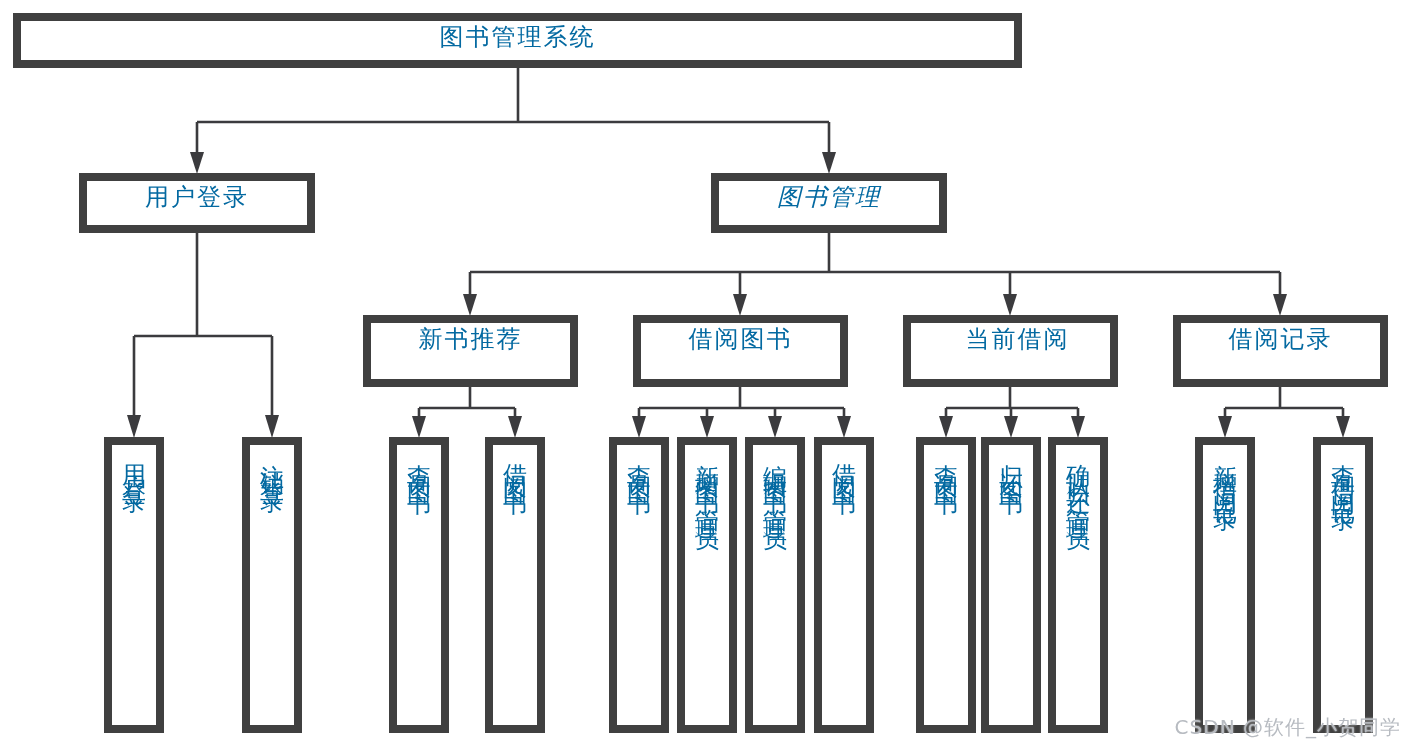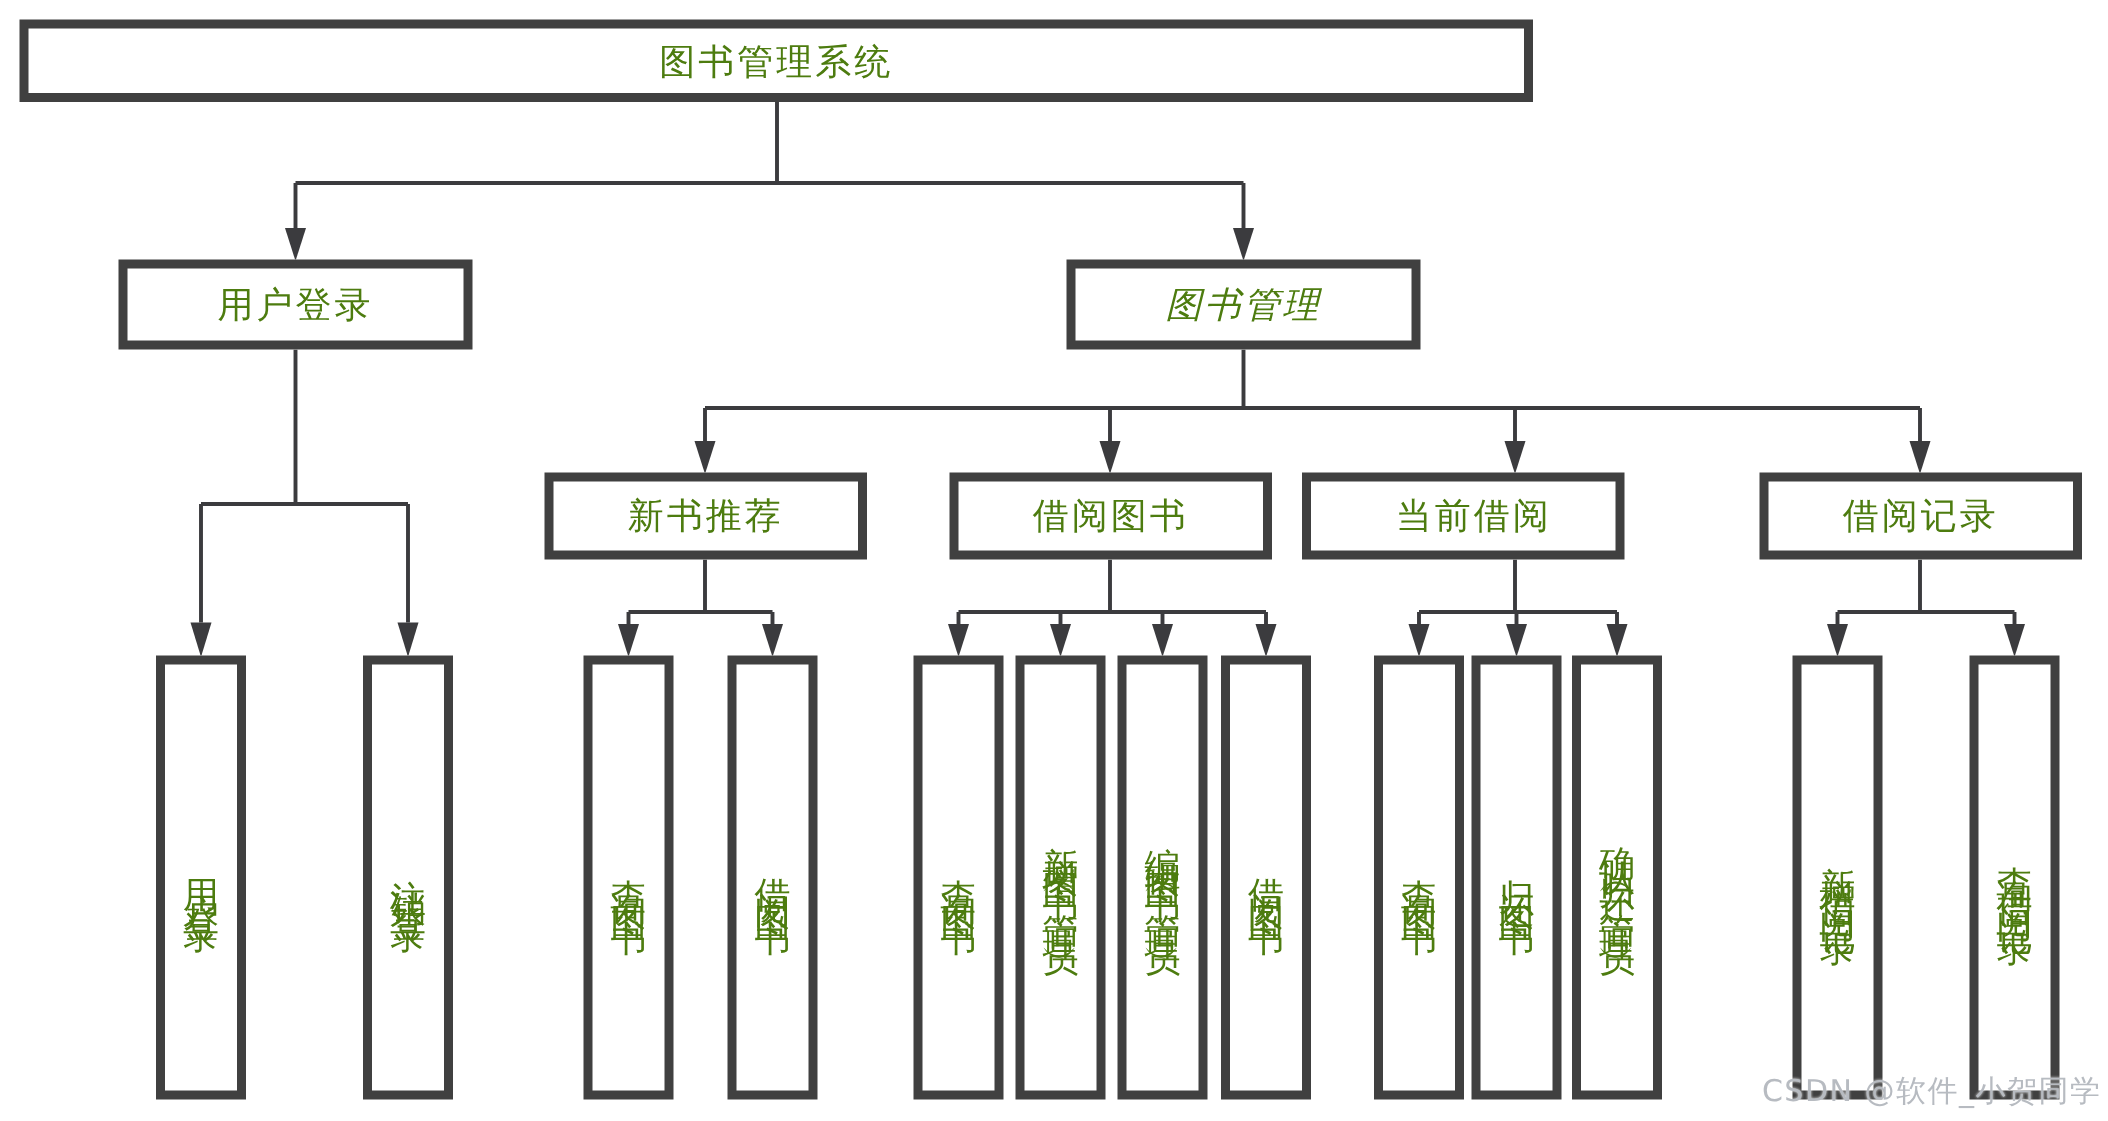--- a/index.html
+++ b/index.html
@@ -19,35 +19,35 @@
     position: absolute;
     left: 0;
     top: 0;
     width: 1405px;
     height: 747px;
     pointer-events: none;
   }
   .node {
     position: absolute;
     box-sizing: border-box;
-    border: 6px solid #404040;
+    border: 8px solid #404040;
     background: #ffffff;
     display: flex;
-    align-items: center;
+    align-items: flex-start;
     justify-content: center;
-    color: #4d7c0f;
+    color: #0369a1;
   }
   .hlabel {
     font-size: 24px;
     letter-spacing: 2px;
     white-space: nowrap;
   }
   .root-box   { left: 13px;  top: 13px;  width: 1009px; height: 55px; }
   .lvl2-box   { top: 173px; width: 236px; height: 60px; }
-  .lvl3-box   { top: 315px; width: 215px; height: 58px; }
+  .lvl3-box   { top: 315px; width: 215px; height: 72px; }
   .leaf-box   { top: 437px; height: 296px; }
   .vlabel {
     writing-mode: vertical-rl;
     text-orientation: mixed;
     font-size: 24px;
     letter-spacing: 9px;
     line-height: 1;
     white-space: nowrap;
   }
   .watermark {
@@ -124,21 +124,21 @@
   <div class="node lvl2-box" style="left:711px;font-style:italic;">
     <span class="hlabel">图书管理</span>
   </div>
 
   <div class="node lvl3-box" style="left:363px;">
     <span class="hlabel">新书推荐</span>
   </div>
   <div class="node lvl3-box" style="left:633px;">
     <span class="hlabel">借阅图书</span>
   </div>
-  <div class="node lvl3-box" style="left:868px;padding-left:14px;">
+  <div class="node lvl3-box" style="left:903px;padding-left:14px;">
     <span class="hlabel">当前借阅</span>
   </div>
   <div class="node lvl3-box" style="left:1173px;">
     <span class="hlabel">借阅记录</span>
   </div>
 
   <div class="node leaf-box" style="left:104px;width:60px;">
     <span class="vlabel">用户登录</span>
   </div>
   <div class="node leaf-box" style="left:242px;width:60px;">

